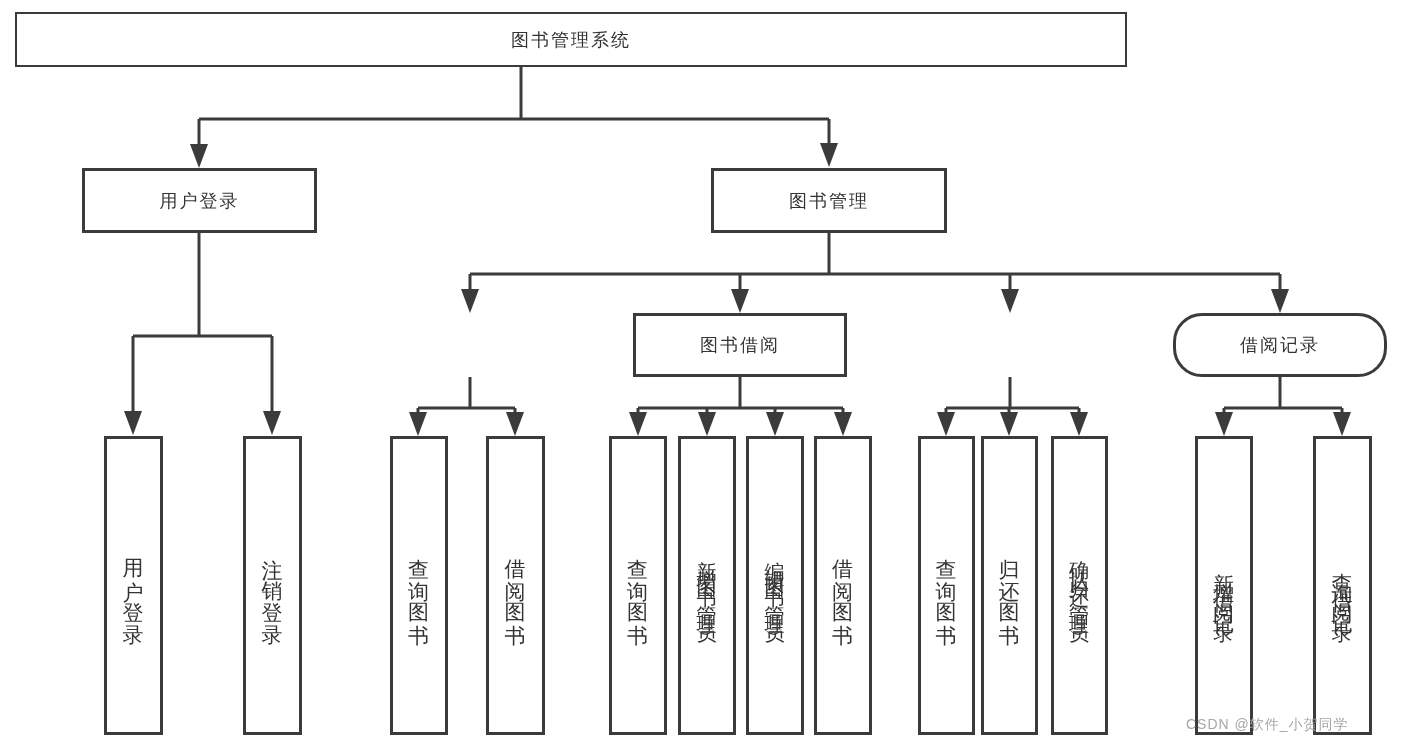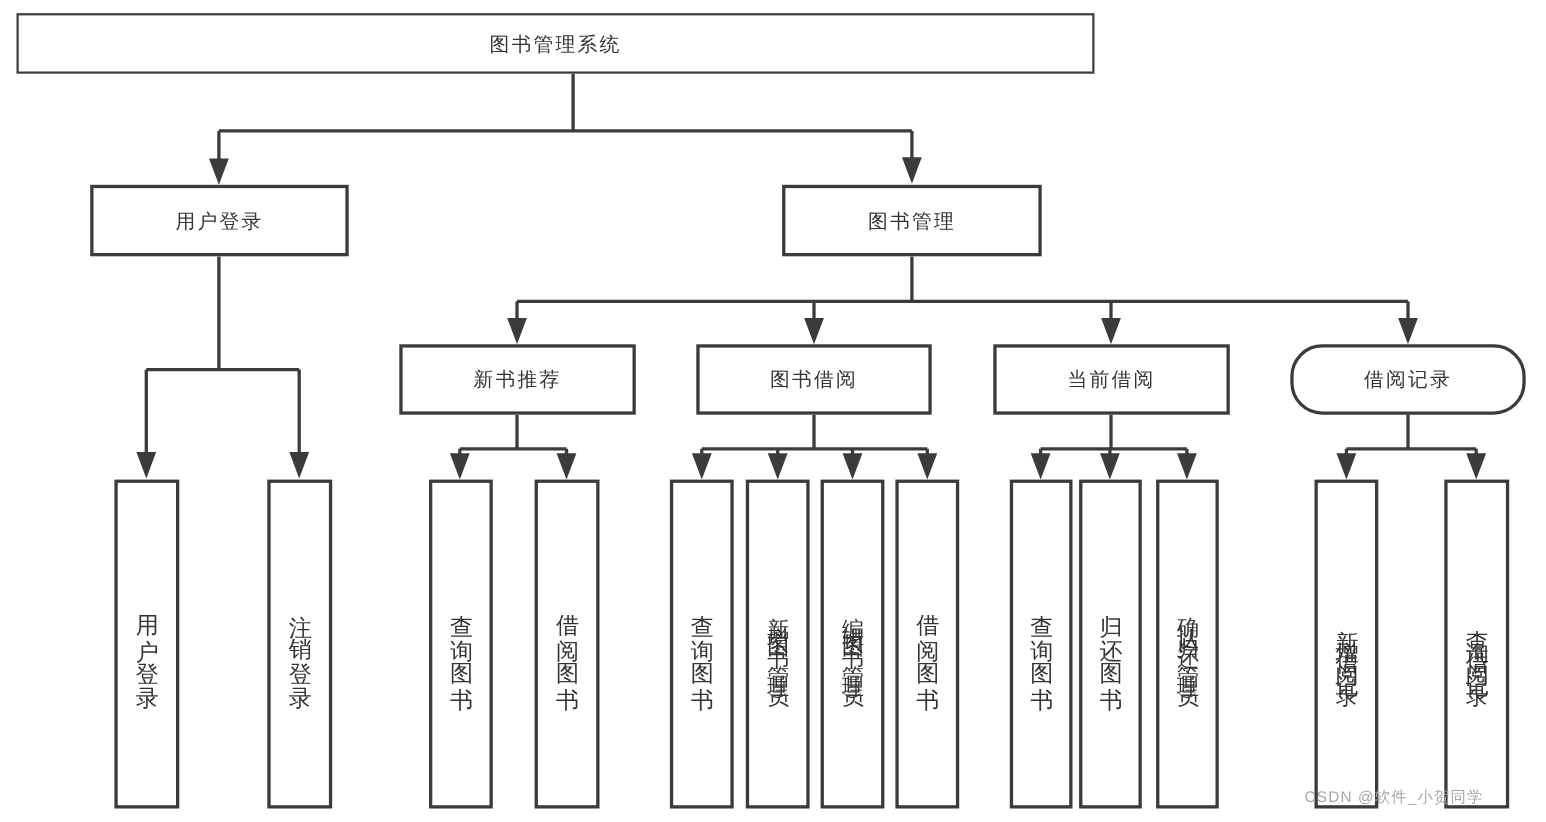--- a/index.html
+++ b/index.html
@@ -112,39 +112,33 @@
     <g>
       <path class="wire" d="M1280 377 V408"></path>
       <path class="wire" d="M1224 408 H1342"></path>
       <path class="wire" d="M1224 408 V418"></path>
       <polygon class="arrowhead" points="1215,412 1233,412 1224,436"></polygon>
       <path class="wire" d="M1342 408 V418"></path>
       <polygon class="arrowhead" points="1333,412 1351,412 1342,436"></polygon>
     </g>
   </svg>
 
-  <div class="box hbox root" style="left:15px;top:12px;width:980px;height:55px;">
+  <div class="box hbox root" style="left:15px;top:12px;width:1112px;height:55px;">
     <span>图书管理系统</span>
   </div>
 
   <div class="box hbox" style="left:82px;top:168px;width:235px;height:65px;">
     <span>用户登录</span>
   </div>
   <div class="box hbox" style="left:711px;top:168px;width:236px;height:65px;font-family:Liberation Mono, monospace;">
     <span>图书管理</span>
   </div>
 
-  <div class="box hbox" style="left:363px;top:313px;width:215px;height:64px;">
-    <span>新书推荐</span>
-  </div>
   <div class="box hbox" style="left:633px;top:313px;width:214px;height:64px;">
     <span>图书借阅</span>
-  </div>
-  <div class="box hbox" style="left:903px;top:313px;width:215px;height:64px;">
-    <span>当前借阅</span>
   </div>
   <div class="box hbox" style="left:1173px;top:313px;width:214px;height:64px;border-radius:29px;">
     <span>借阅记录</span>
   </div>
 
   <div class="box vbox" style="left:104px;top:436px;width:59px;height:299px;">
     <span class="vlbl v4">用户登录</span>
   </div>
   <div class="box vbox" style="left:243px;top:436px;width:59px;height:299px;">
     <span class="vlbl v4">注销登录</span>

